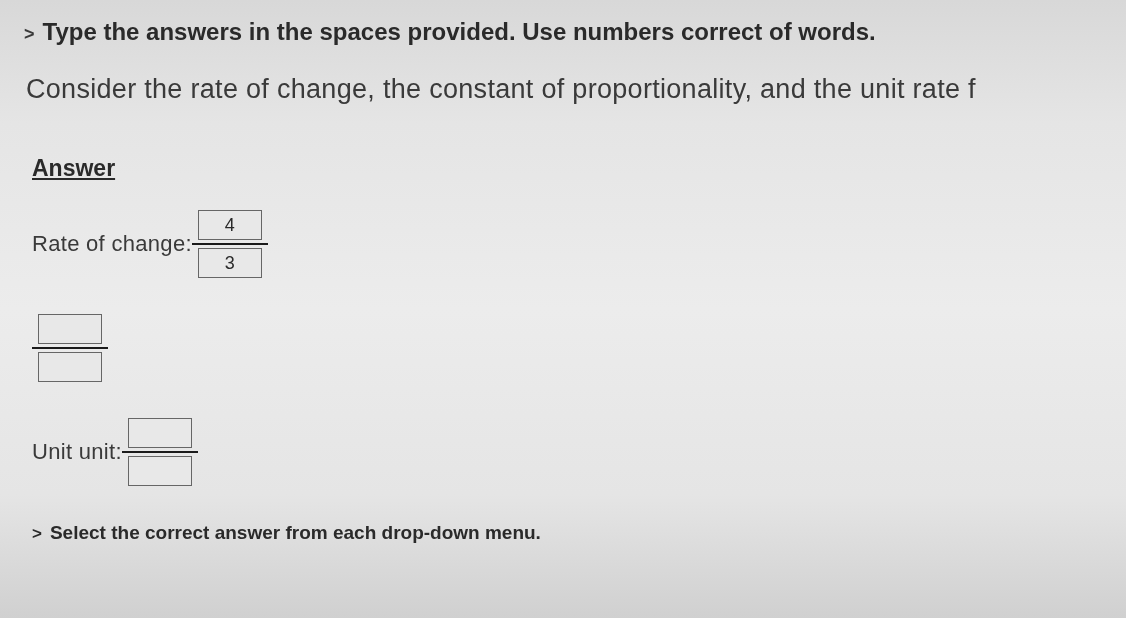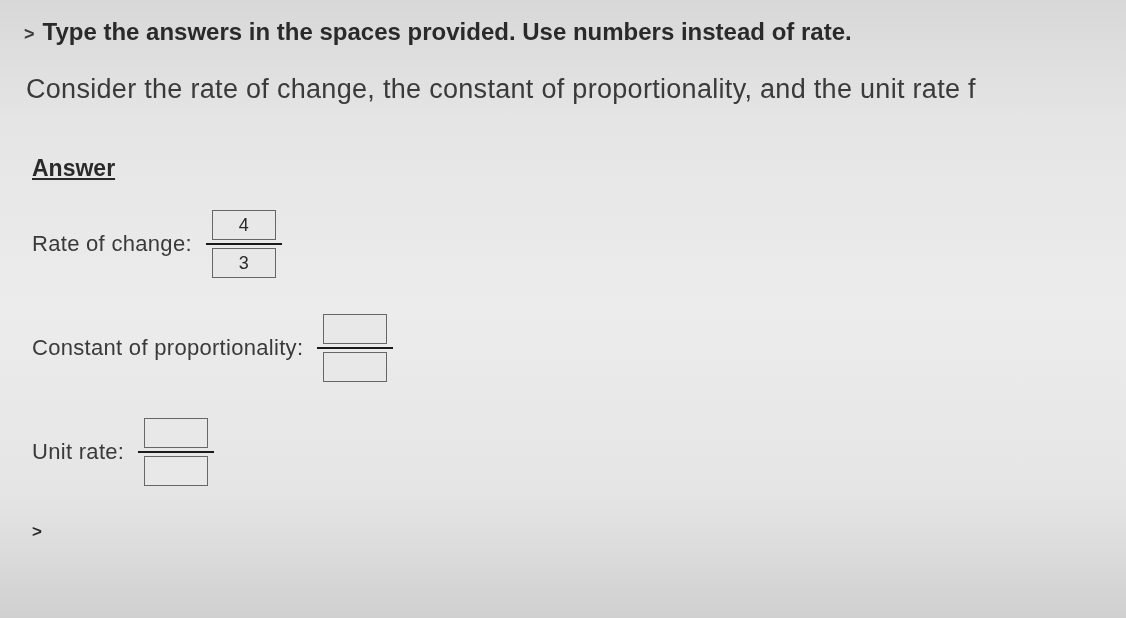--- a/index.html
+++ b/index.html
@@ -43,21 +43,20 @@
       font-weight: bold;
       font-size: 23px;
       color: #2a2a2a;
       margin-left: 8px;
       margin-bottom: 28px;
       text-decoration: underline;
     }
     .answer-row {
       display: flex;
       align-items: center;
-      gap: 14px;
       margin-left: 8px;
       margin-bottom: 36px;
     }
     .answer-label {
       font-size: 22px;
       color: #3a3a3a;
       letter-spacing: 0.3px;
     }
     .fraction {
       display: inline-flex;
@@ -96,49 +95,49 @@
       font-weight: bold;
       font-size: 19px;
       color: #2a2a2a;
     }
   </style>
 </head>
 <body>
 
 <div class="instruction-line">
   <span class="chevron">&gt;</span>
-  <span class="instruction-text">Type the answers in the spaces provided. Use numbers instead of rate.</span>
+  <span class="instruction-text">Type the answers in the spaces provided. Use numbers correct of words.</span>
 </div>
 
 <div class="prompt-text">Consider the rate of change, the constant of proportionality, and the unit rate f</div>
 
 <div class="answer-heading">Answer</div>
 
 <div class="answer-row">
   <span class="answer-label">Rate of change:</span>
   <span class="fraction">
     <input type="text" value="4" style="">
     <span class="fraction-bar"></span>
     <input type="text" value="3" style="">
   </span>
 </div>
 
 <div class="answer-row">
-  <span class="answer-label">Constant of proportionality:</span>
   <span class="fraction">
     <input type="text" value="" style="">
     <span class="fraction-bar"></span>
     <input type="text" value="" style="">
   </span>
 </div>
 
 <div class="answer-row">
-  <span class="answer-label">Unit rate:</span>
+  <span class="answer-label">Unit unit:</span>
   <span class="fraction">
     <input type="text" value="" style="">
     <span class="fraction-bar"></span>
     <input type="text" value="" style="">
   </span>
 </div>
 
 <div class="footer-instruction">
   <span class="footer-chevron">&gt;</span>
+  <span class="footer-text">Select the correct answer from each drop-down menu.</span>
 </div>
 
 </body></html>

